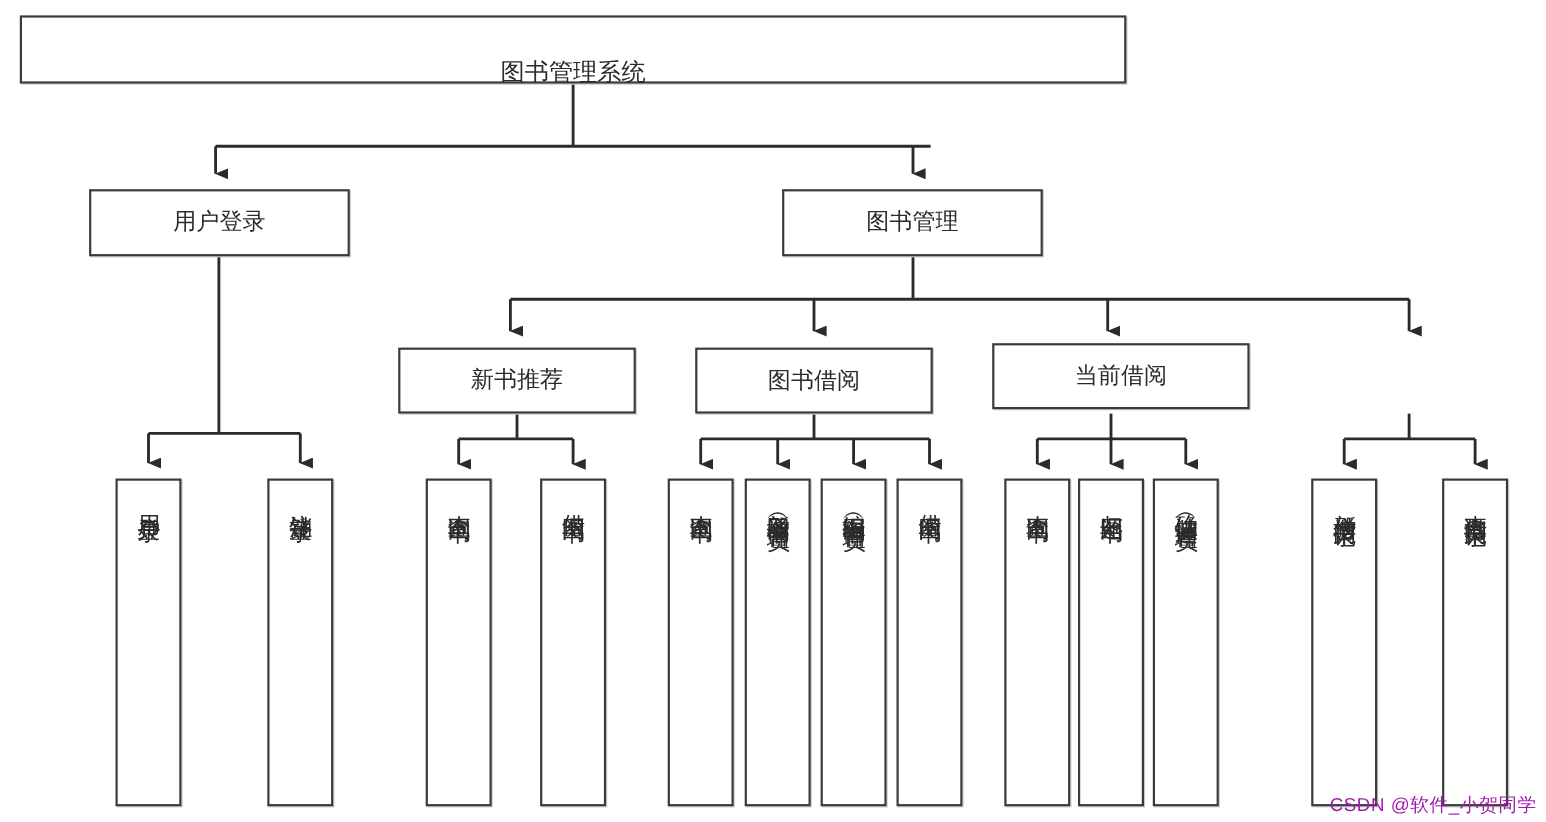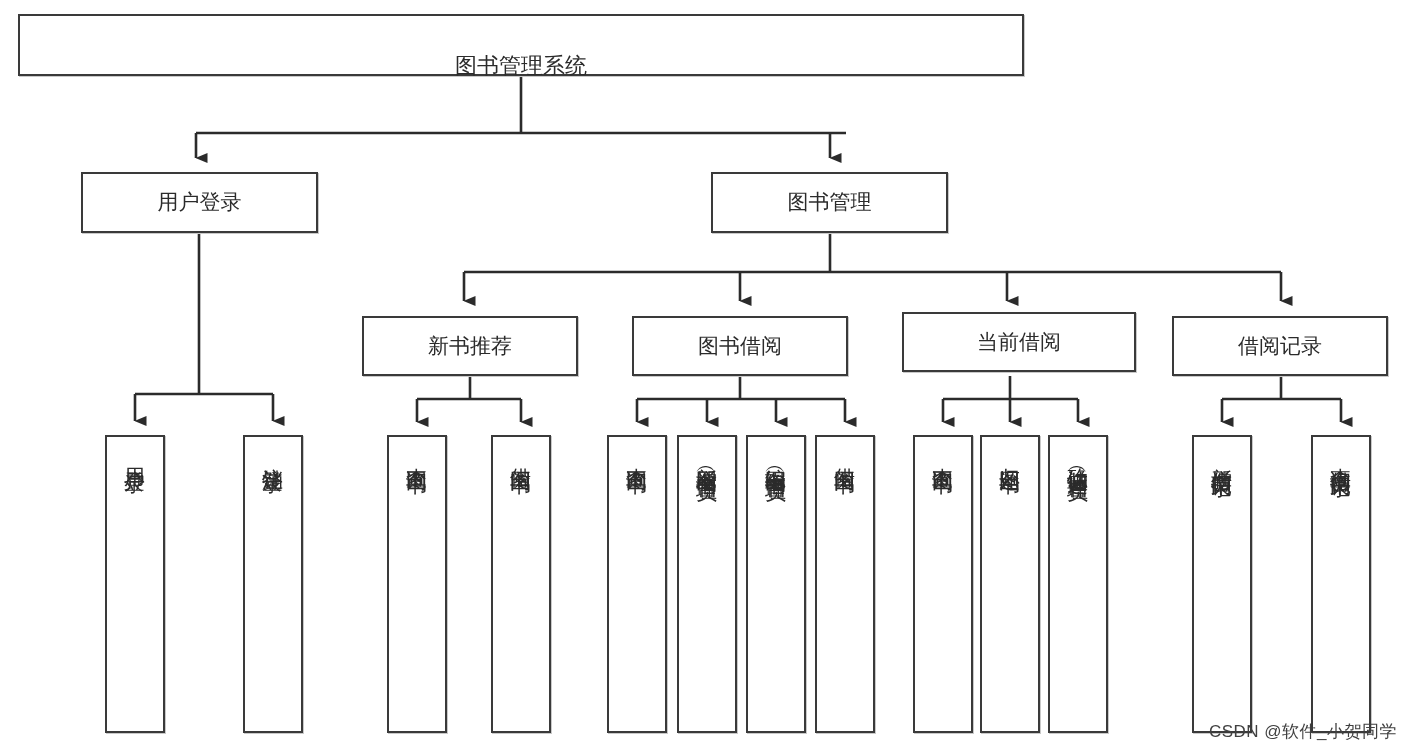--- a/index.html
+++ b/index.html
@@ -56,21 +56,21 @@
     text-orientation: upright;
     font-size: 21px;
     letter-spacing: 2px;
     line-height: 1;
   }
   #watermark {
     position: absolute;
     right: 8px;
     bottom: 4px;
     font-size: 17px;
-    color: #404040;
+    color: #a21caf;
     letter-spacing: 0.5px;
     white-space: nowrap;
     pointer-events: none;
   }
 </style>
 </head>
 <body>
 
 <div id="canvas">
 
@@ -137,23 +137,20 @@
 
   <div class="node horiz" style="left:362px; top:316px; width:216px; height:60px;">
     <span class="label">新书推荐</span>
   </div>
   <div class="node horiz" style="left:632px; top:316px; width:216px; height:60px;font-family:Liberation Serif, serif;">
     <span class="label">图书借阅</span>
   </div>
   <div class="node horiz" style="left:902px; top:312px; width:234px; height:60px;">
     <span class="label">当前借阅</span>
   </div>
-  <div class="node horiz" style="left:1172px; top:316px; width:216px; height:60px;">
-    <span class="label">借阅记录</span>
-  </div>
 
   <div class="node vert" style="left:105px; top:435px; width:60px; height:298px;">
     <span class="label">用户登录</span>
   </div>
   <div class="node vert" style="left:243px; top:435px; width:60px; height:298px;">
     <span class="label">注销登录</span>
   </div>
 
   <div class="node vert" style="left:387px; top:435px; width:60px; height:298px;">
     <span class="label">查询图书</span>

